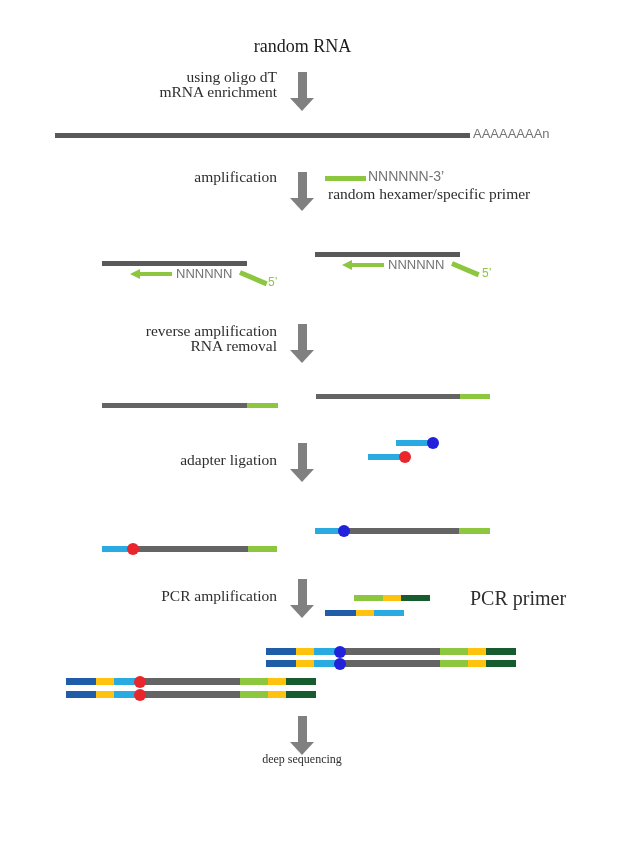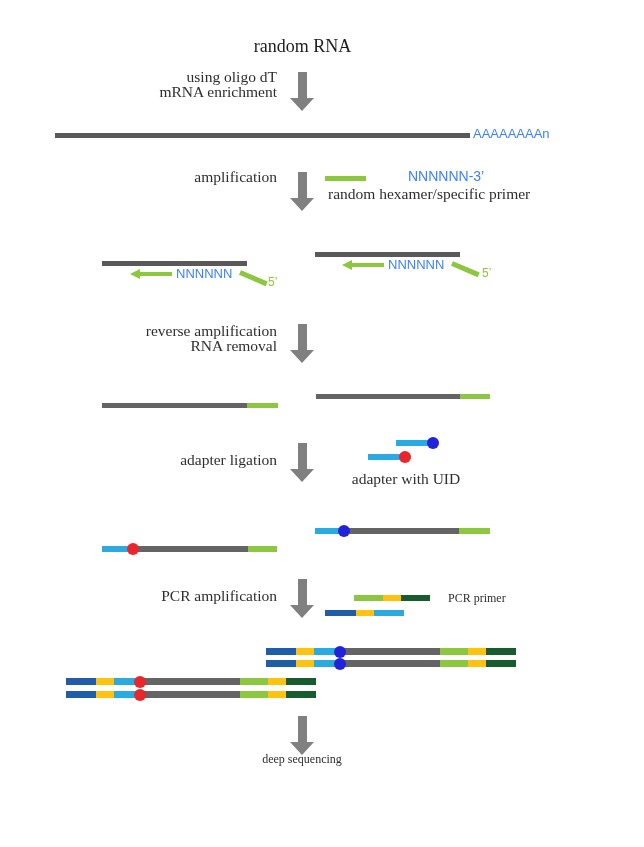--- a/index.html
+++ b/index.html
@@ -3,21 +3,21 @@
 <meta charset="utf-8">
 <style>
   html,body{margin:0;padding:0;background:#fff;}
   #canvas{
     position:relative;width:644px;height:847px;background:#ffffff;overflow:hidden;
     font-family:"Liberation Serif",serif;color:#2e2e2e;
   }
   .abs{position:absolute;}
   .serif-label{font:15.5px/15px "Liberation Serif",serif;color:#2e2e2e;}
   .step-label{position:absolute;left:60px;width:217px;text-align:right;font:15.5px/15px "Liberation Serif",serif;color:#2e2e2e;}
-  .sans{font-family:"Liberation Sans",sans-serif;color:#3b82f6;}
+  .sans{font-family:"Liberation Sans",sans-serif;color:#737373;}
   .title{position:absolute;font:18px/20px "Liberation Serif",serif;color:#1c1c1c;text-align:center;}
   
   .bar{position:absolute;height:5px;background:#595959;}
   .green{background:#8DC63F;}
   .cyan{background:#29ABE2;}
   .dkblue{background:#1F5DA8;}
   .yellow{background:#FFC20E;}
   .ltgreen{background:#8DC63F;}
   .dkgreen{background:#175C2E;}
   .grayseg{background:#646464;}
@@ -71,21 +71,21 @@
   <div class="abs sans" style="left:473px;top:127px;font-size:13px;line-height:14px;">AAAAAAAAn</div>
 
   <div class="step-label" style="top:169px;">
     <div>amplification</div>
   </div>
   <div class="barrow" style="left:290px;top:172px;">
     <div class="stem"></div>
     <div class="head"></div>
   </div>
   <div class="bar green" style="left:325px;top:176px;width:41px;"></div>
-  <div class="abs sans" style="left:368px;top:169px;font-size:14px;line-height:15px;margin-left:40px;">NNNNNN-3’</div>
+  <div class="abs sans" style="left:368px;top:169px;font-size:14px;line-height:15px;">NNNNNN-3’</div>
   <div class="abs serif-label" style="left:328px;top:186px;">random hexamer/specific primer</div>
 
   <div class="bar" style="left:102px;top:261px;width:145px;"></div>
   <div class="bar" style="left:315px;top:252px;width:145px;"></div>
 
   <div class="garrow" style="left:130px;top:269px;">
     <div class="ghead"></div>
     <div class="gshaft"></div>
   </div>
   <div class="abs sans" style="left:176px;top:267px;font-size:13px;line-height:14px;">NNNNNN</div>
@@ -118,21 +118,20 @@
     <div>adapter ligation</div>
   </div>
   <div class="barrow" style="left:290px;top:443px;">
     <div class="stem"></div>
     <div class="head"></div>
   </div>
   <div class="adbar" style="left:396px;top:440px;width:35px;"></div>
   <div class="dot dot-blue" style="left:427px;top:437px;"></div>
   <div class="adbar" style="left:368px;top:454px;width:35px;"></div>
   <div class="dot dot-red" style="left:399px;top:451px;"></div>
-  <div class="abs serif-label caption-center" style="left:330px;top:471px;width:152px;">adapter with UID</div>
 
   <div class="adbar" style="left:315px;top:528px;width:28px;"></div>
   <div class="abs grayseg" style="left:343px;top:528px;width:116px;height:6px;"></div>
   <div class="bar green" style="left:459px;top:528px;width:31px;height:6px;"></div>
   <div class="dot dot-blue" style="left:338px;top:525px;"></div>
 
   <div class="adbar" style="left:102px;top:546px;width:29px;"></div>
   <div class="abs grayseg" style="left:132px;top:546px;width:116px;height:6px;"></div>
   <div class="bar green" style="left:248px;top:546px;width:29px;height:6px;"></div>
   <div class="dot dot-red" style="left:127px;top:543px;"></div>
@@ -147,21 +146,21 @@
   <div class="row" style="left:354px;top:595px;">
     <div class="ltgreen" style="width:29px;"></div>
     <div class="yellow" style="width:18px;"></div>
     <div class="dkgreen" style="width:29px;"></div>
   </div>
   <div class="row" style="left:325px;top:610px;">
     <div class="dkblue" style="width:31px;"></div>
     <div class="yellow" style="width:18px;"></div>
     <div class="cyan" style="width:30px;"></div>
   </div>
-  <div class="abs serif-label" style="left:448px;top:591px;font-size:12px;">PCR primer</div>
+  <div class="abs serif-label" style="left:470px;top:591px;font-size:20px;">PCR primer</div>
 
   <div class="amplicon" style="left:266px;top:648px;">
     <div class="s1"></div>
       <div class="s2"></div>
       <div class="s3"></div>
       <div class="s4"></div>
       <div class="s5"></div>
       <div class="s6"></div>
       <div class="s7"></div>
     <div class="dot dot-blue"></div>

